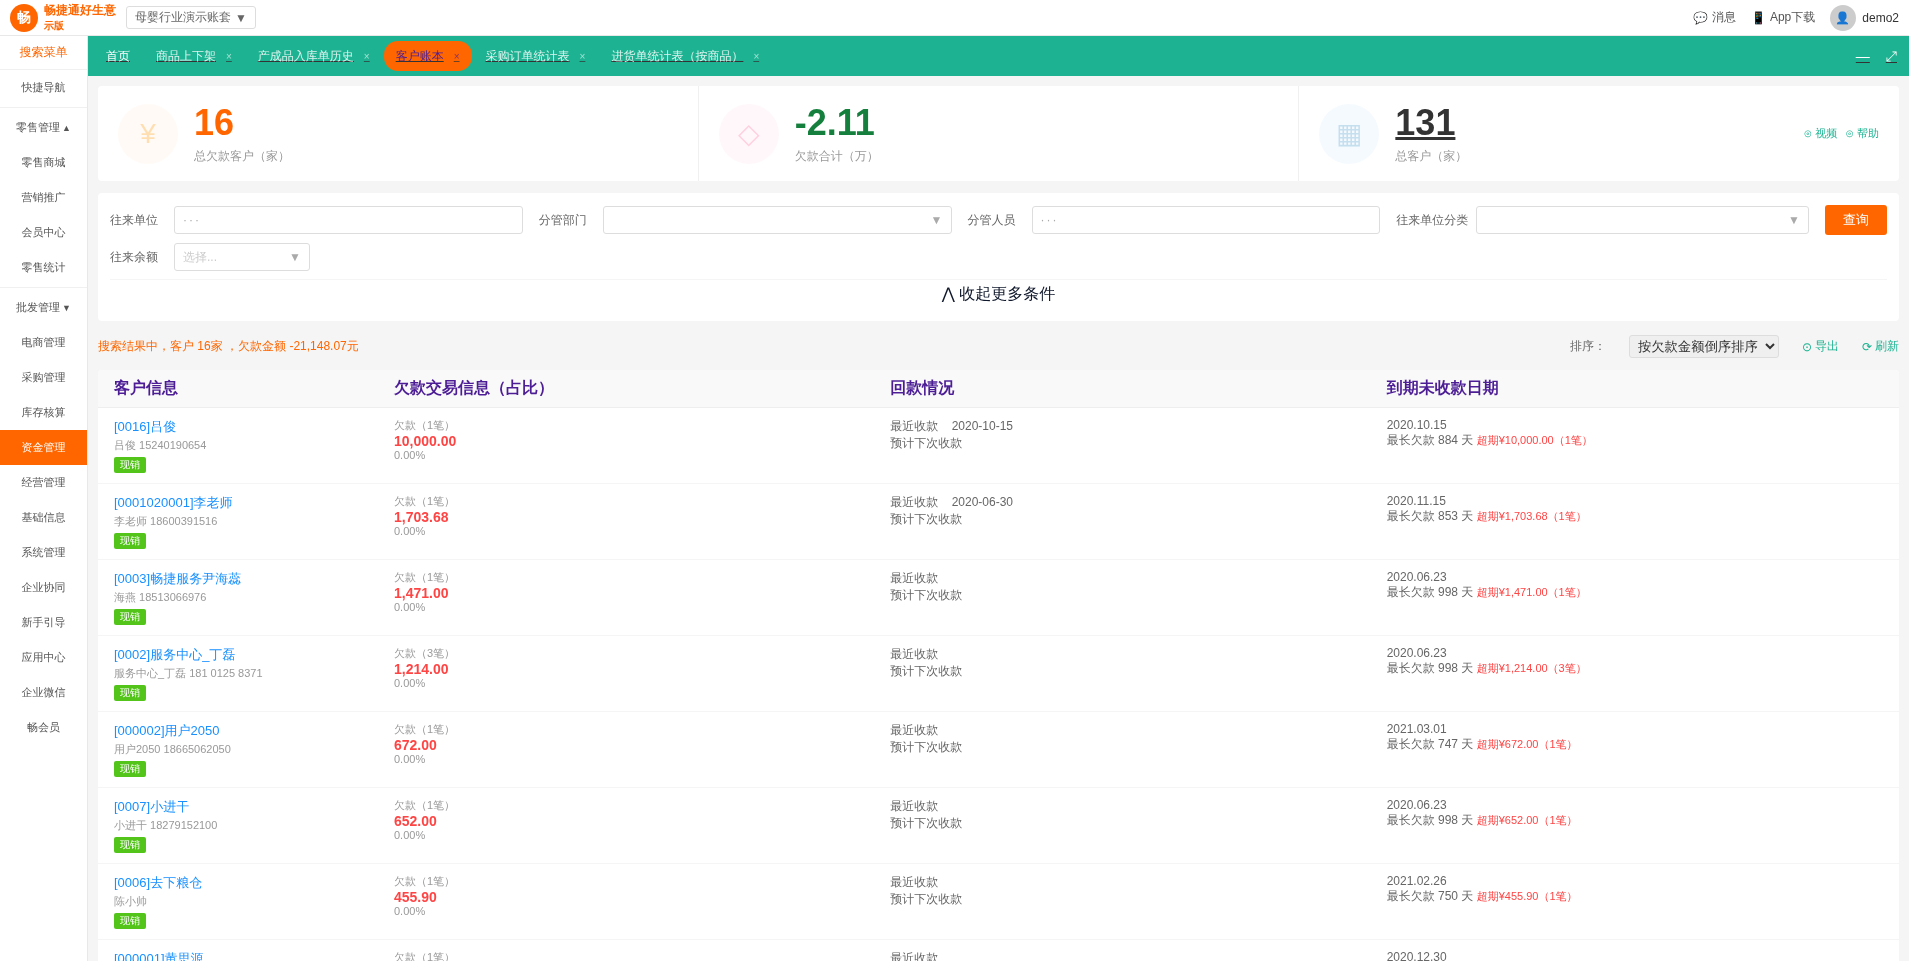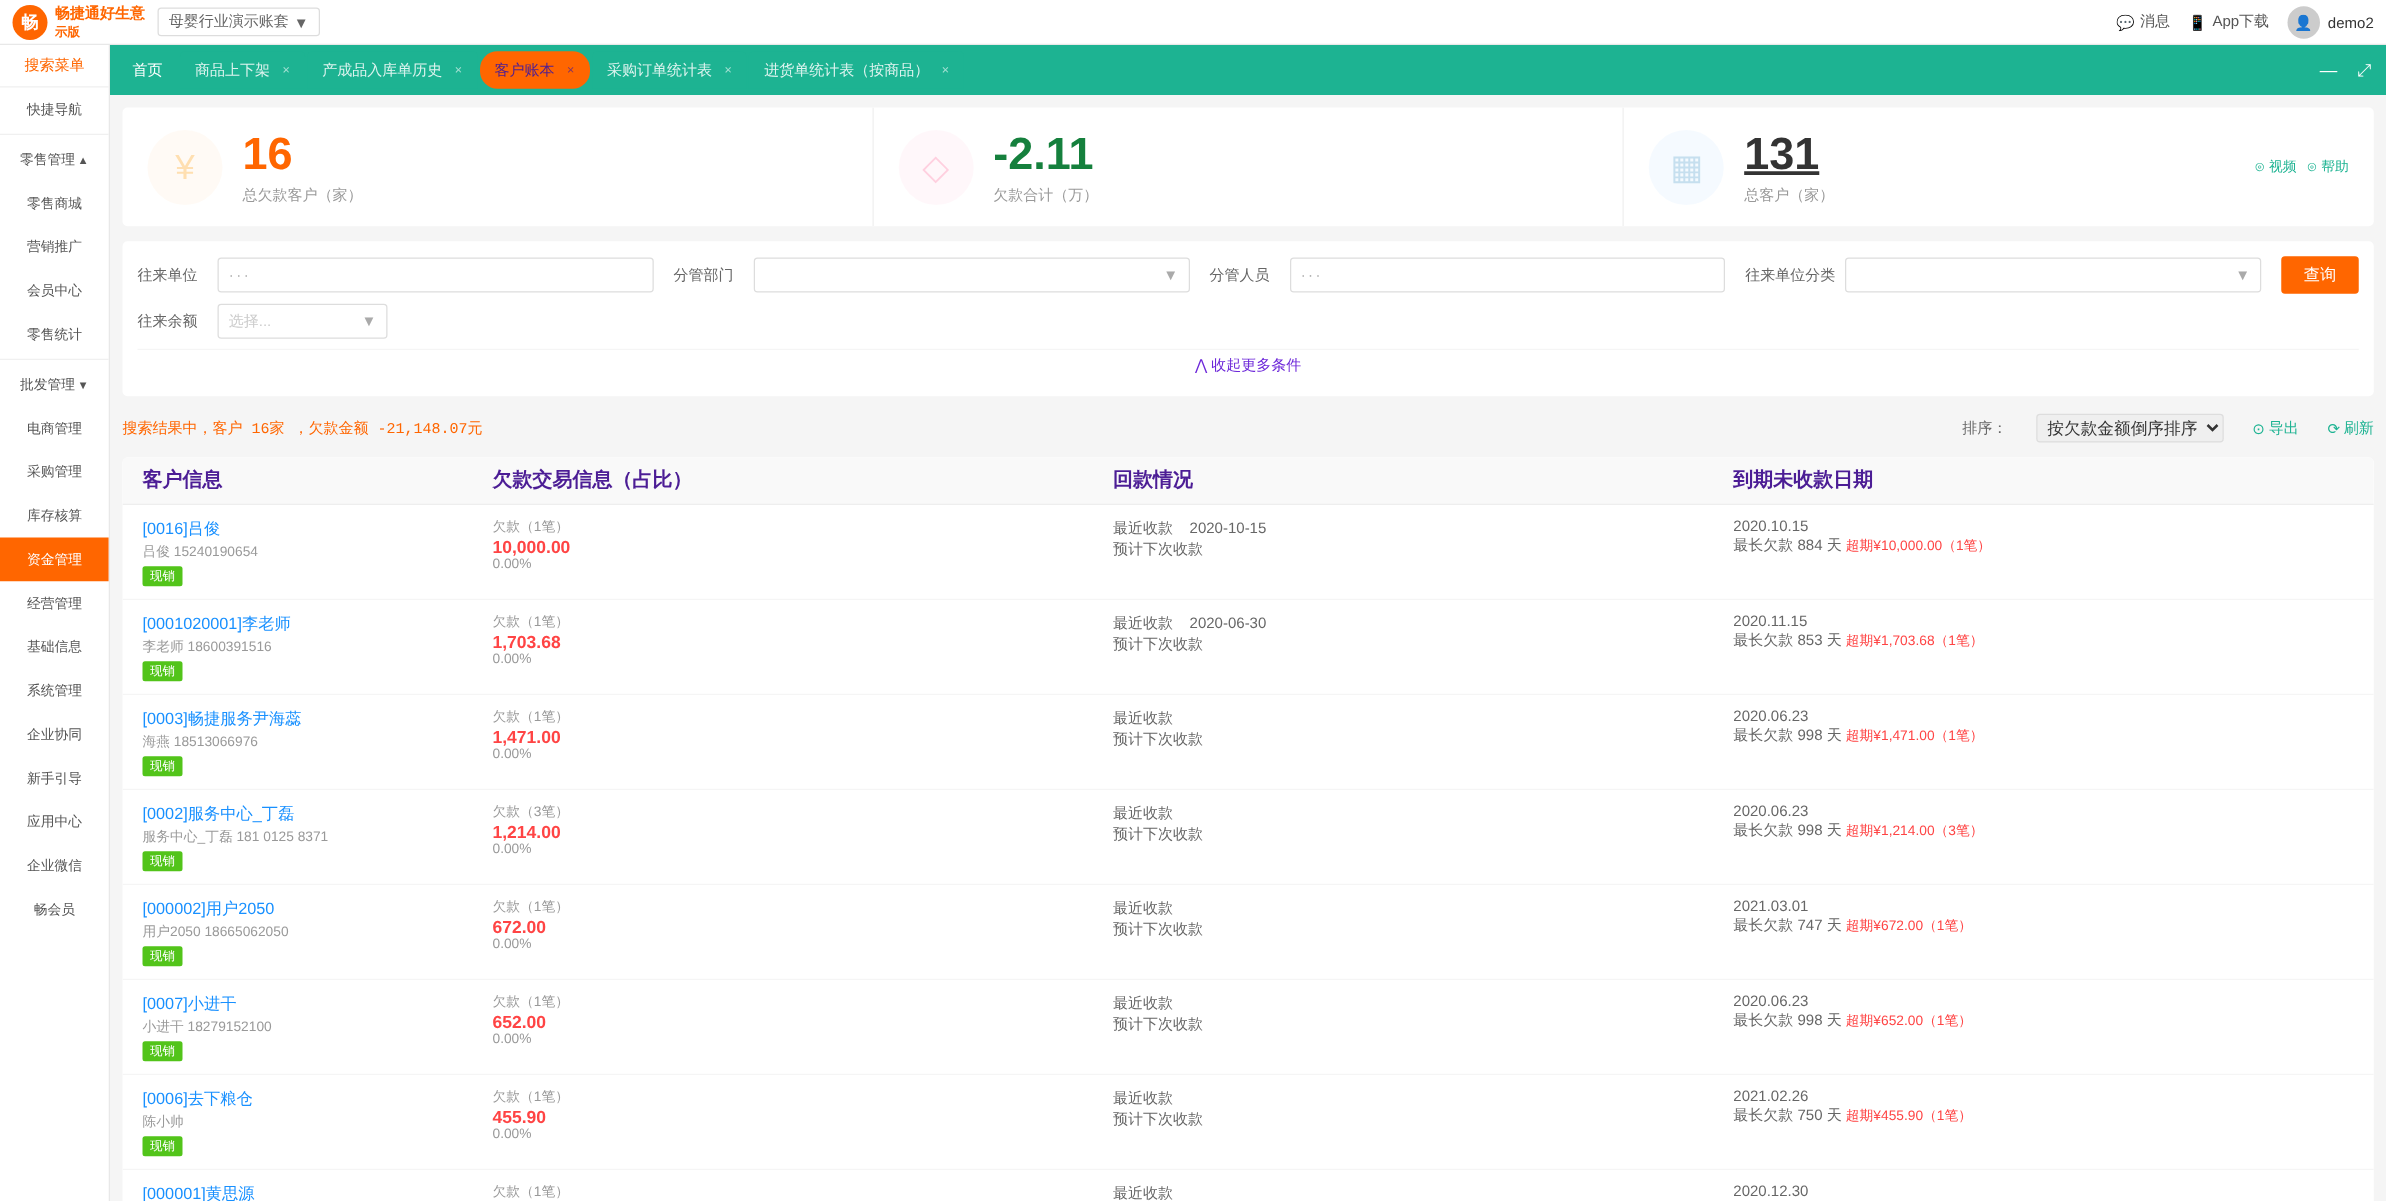--- a/index.html
+++ b/index.html
@@ -22,21 +22,21 @@
     .sidebar-item { padding: 10px 6px; text-align: center; cursor: pointer; color: #555; font-size: 12px; display: flex; flex-direction: column; align-items: center; gap: 3px; }
     .sidebar-item.active { background: #ff6600; color: #fff; }
     .sidebar-item .item-label { font-size: 11px; }
     .sidebar-divider { height: 1px; background: #f0f0f0; margin: 2px 0; }
     .sidebar-item.has-arrow { flex-direction: row; justify-content: center; gap: 2px; padding: 10px 4px; }
 
     
     .content-area { flex: 1; display: flex; flex-direction: column; overflow: hidden; }
 
     
-    .tab-bar { display: flex; align-items: center; background: #1db392; height: 40px; padding: 0 6px; gap: 2px; overflow: hidden; }
+    .tab-bar { display: flex; align-items: center; background: #1db392; height: 40px; padding: 0 6px; gap: 2px; overflow: hidden; text-decoration: underline; }
     .tab { display: flex; align-items: center; gap: 6px; padding: 0 12px; height: 30px; border-radius: 4px 4px 0 0; font-size: 12px; cursor: pointer; white-space: nowrap; }
     .tab.home { background: transparent; color: #fff; }
     .tab.inactive { background: #1db392; color: rgba(255,255,255,0.85); }
     .tab.active { background: #ff6600; color: #4c1d95; border-radius: 14px; }
     .tab .tab-close { font-size: 10px; opacity: 0.7; margin-left: 4px; }
     .tab-bar-actions { margin-left: auto; display: flex; gap: 4px; }
     .tab-bar-btn { color: #fff; background: none; border: none; cursor: pointer; font-size: 14px; padding: 2px 6px; }
 
     
     .page-content { flex: 1; overflow-y: auto; background: #f5f5f5; padding: 10px; }
@@ -58,25 +58,25 @@
 
     
     .filter-section { background: #fff; border-radius: 4px; padding: 12px; margin-bottom: 10px; }
     .filter-row { display: flex; gap: 16px; align-items: center; margin-bottom: 8px; }
     .filter-item { display: flex; align-items: center; gap: 8px; flex: 1; }
     .filter-label { color: #666; font-size: 12px; white-space: nowrap; min-width: 56px; }
     .filter-input { flex: 1; height: 28px; border: 1px solid #ddd; border-radius: 3px; padding: 0 8px; font-size: 12px; display: flex; align-items: center; justify-content: space-between; cursor: pointer; color: #333; }
     .filter-input .dots { color: #aaa; letter-spacing: 2px; }
     .filter-input .arrow { color: #aaa; }
     .filter-btn-query { background: #ff6600; color: #fff; border: none; padding: 6px 18px; border-radius: 3px; cursor: pointer; font-size: 13px; }
-    .filter-collapse { text-align: center; font-size: 12px; color: #6d28d9; cursor: pointer; padding: 4px; border-top: 1px solid #f5f5f5; margin-top: 4px; }
+    .filter-collapse { text-align: center; font-size: 16px; color: #0f172a; cursor: pointer; padding: 4px; border-top: 1px solid #f5f5f5; margin-top: 4px; }
 
     
     .results-bar { display: flex; align-items: center; justify-content: space-between; margin-bottom: 8px; padding: 4px 0; }
-    .results-text { font-size: 12px; color: #666; font-family: Liberation Mono, monospace; }
+    .results-text { font-size: 12px; color: #666; }
     .results-text span { color: #ff6600; }
     .results-actions { display: flex; gap: 23px; align-items: center; font-size: 12px; color: #666; }
     .results-action-btn { color: #1db392; cursor: pointer; display: flex; align-items: center; gap: 3px; }
 
     
     .data-table { background: #fff; border-radius: 4px; overflow: hidden; }
     .table-header { display: grid; grid-template-columns: 280px 1fr 1fr 1fr; background: #f9f9f9; padding: 8px 16px; border-bottom: 1px solid #eee; font-weight: bold; font-size: 16px; color: #4c1d95; }
     .table-row { display: grid; grid-template-columns: 280px 1fr 1fr 1fr; padding: 10px 16px; border-bottom: 1px solid #f5f5f5; align-items: start; }
     .customer-name { color: #1890ff; cursor: pointer; font-size: 13px; font-weight: 500; }
     .customer-sub { color: #999; font-size: 11px; margin-top: 2px; }

